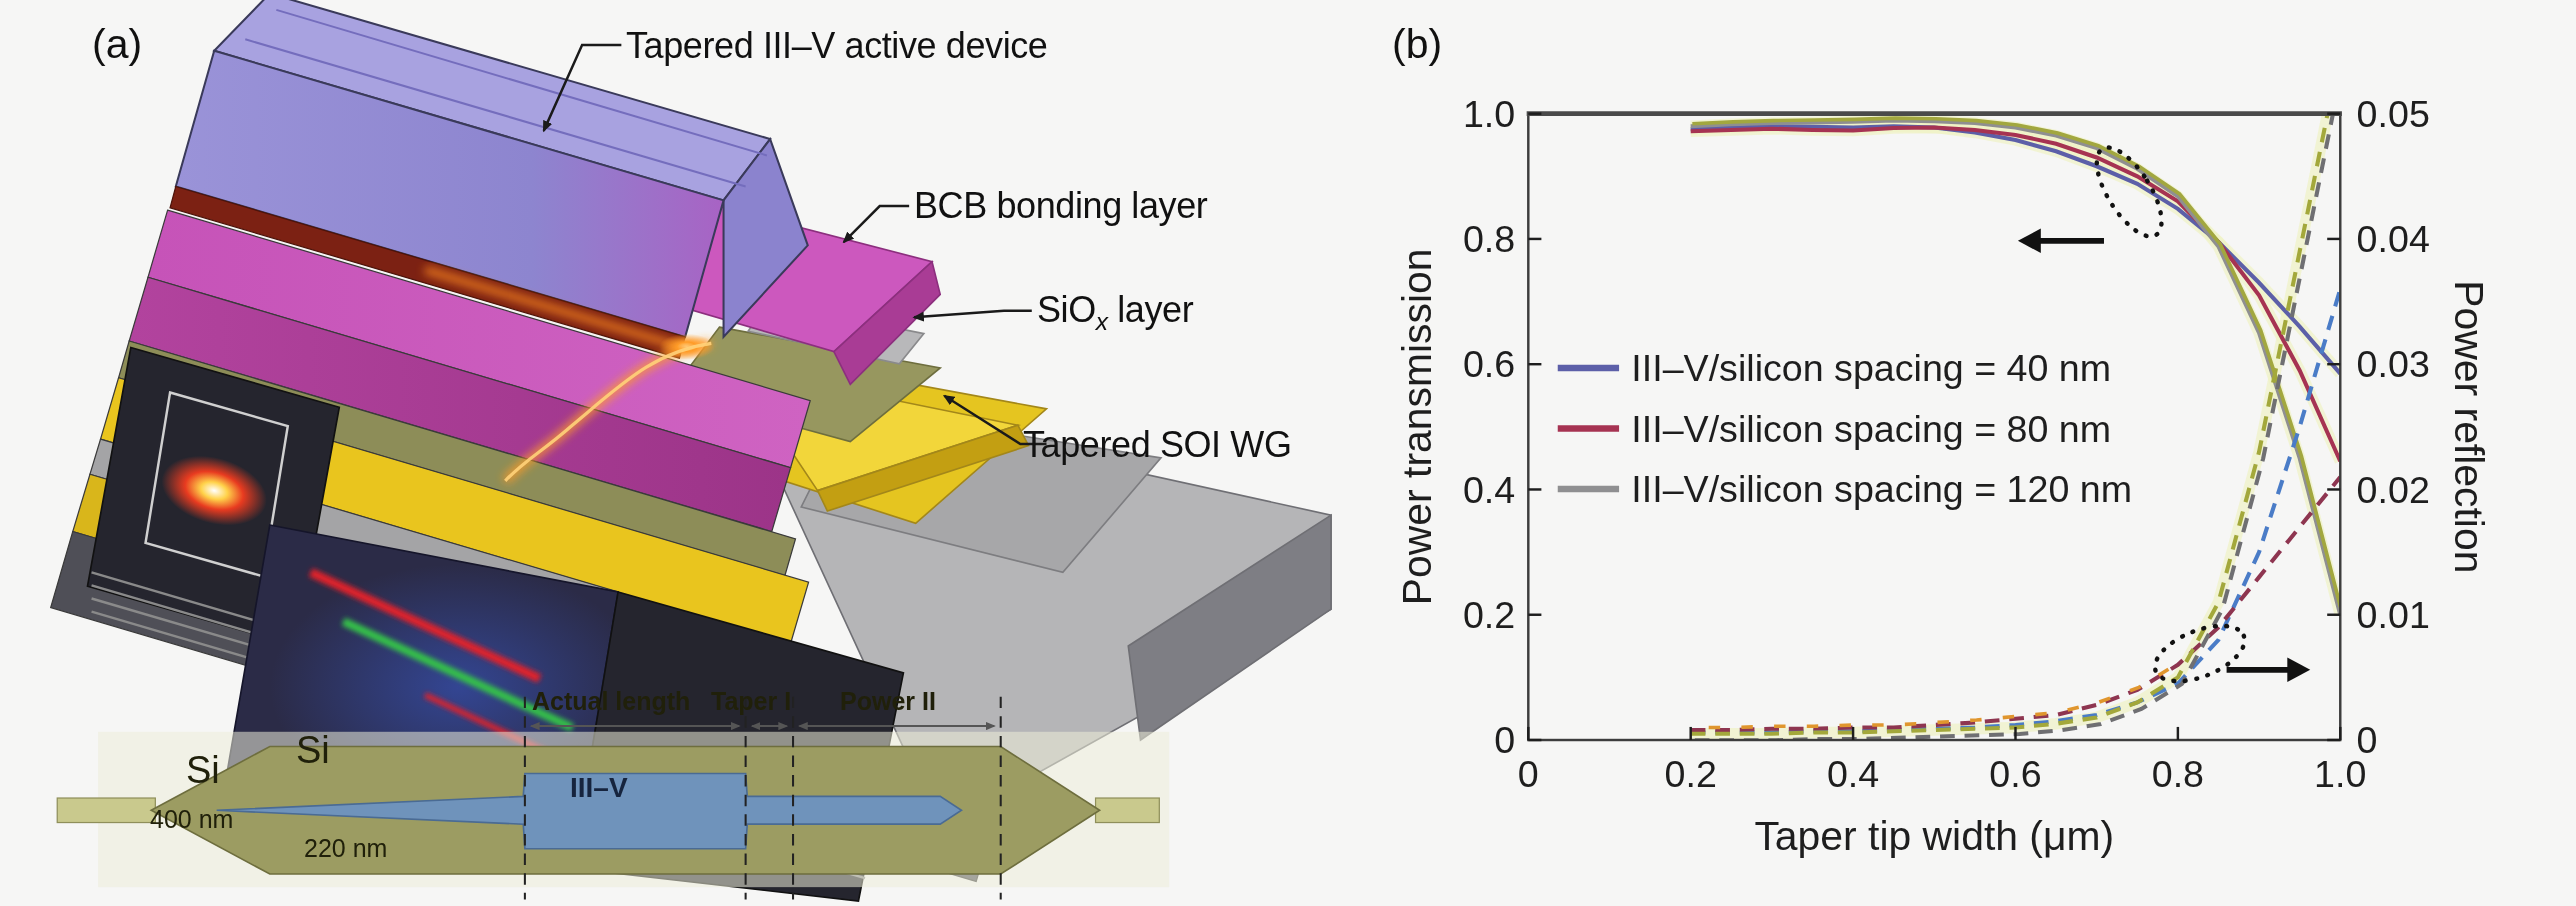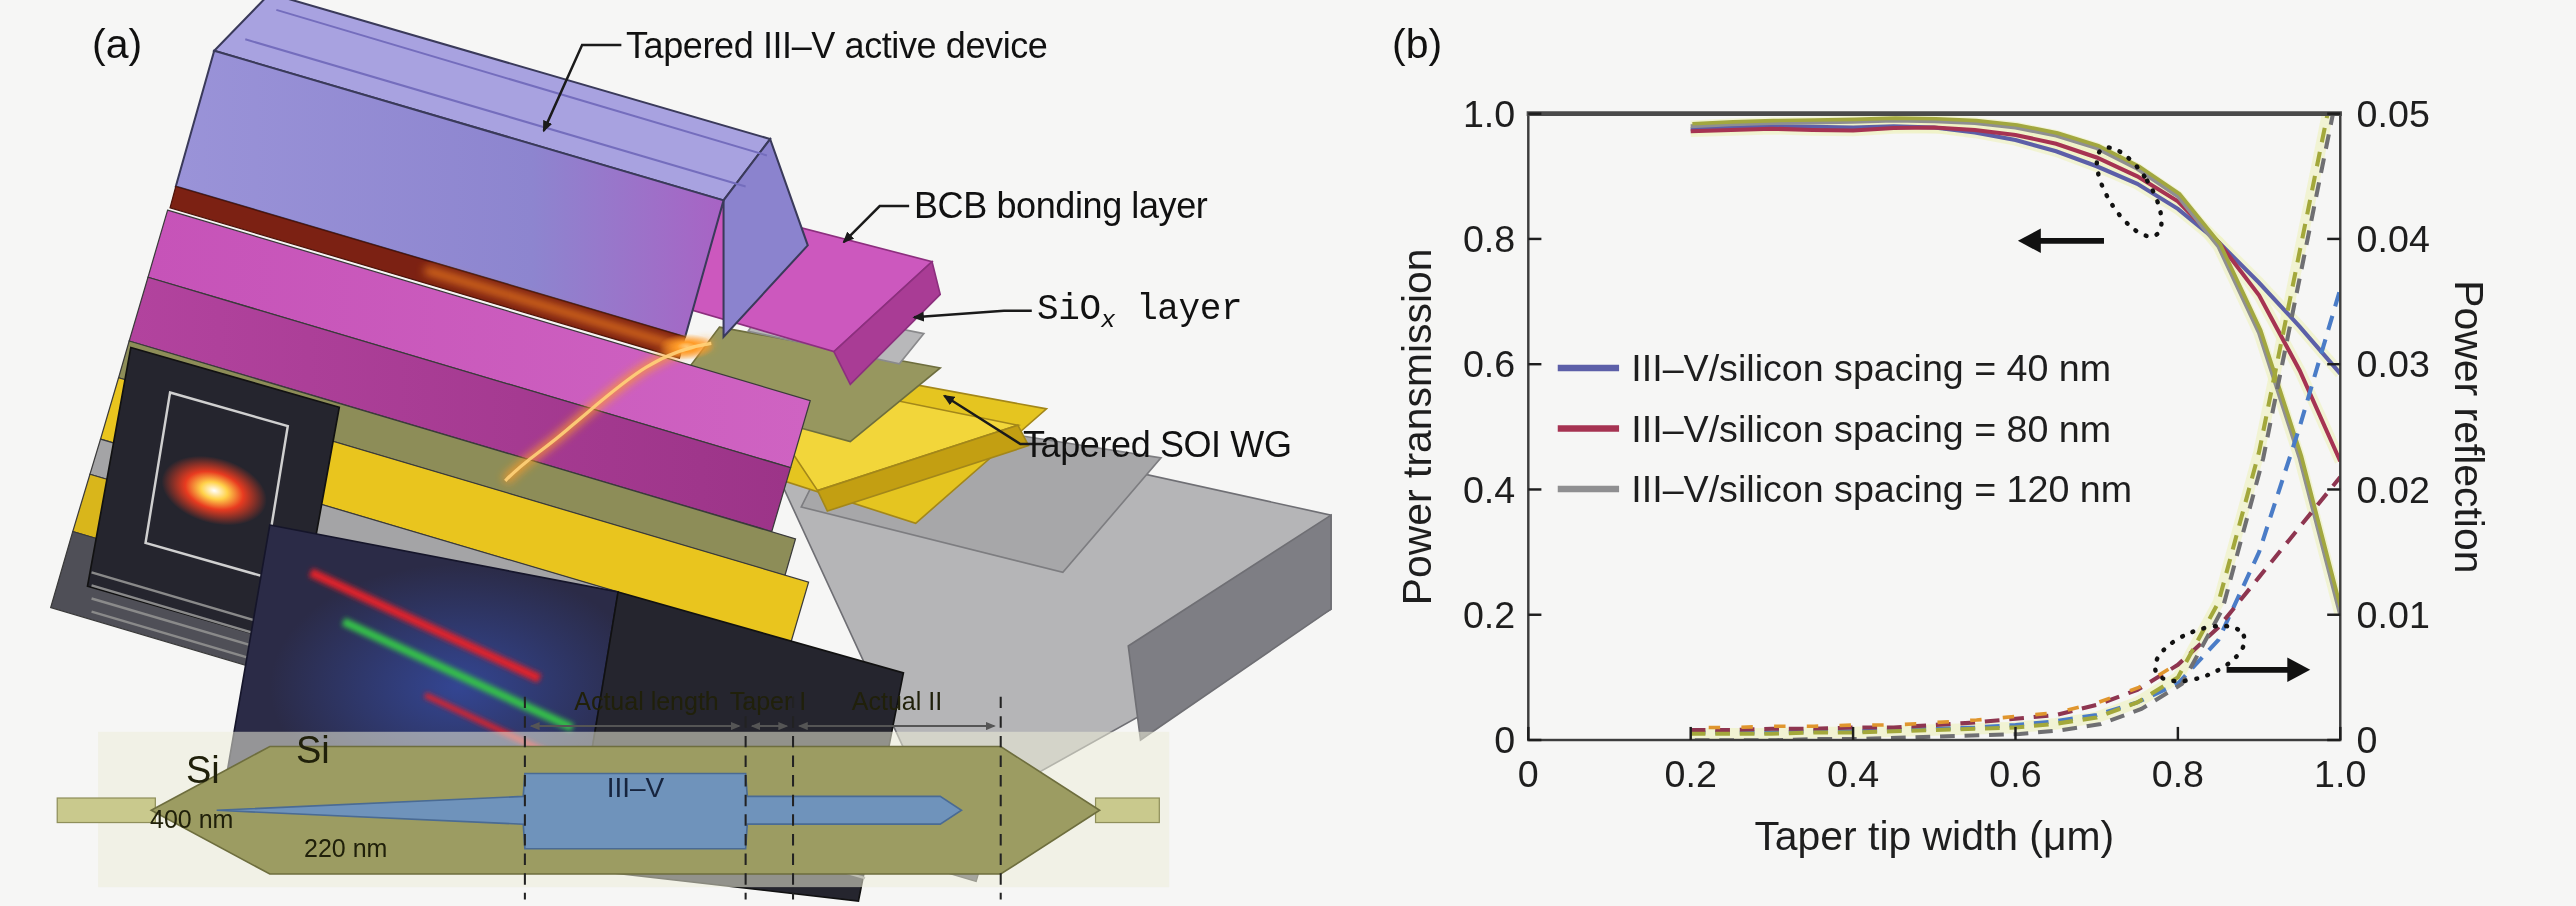--- a/index.html
+++ b/index.html
@@ -5,21 +5,21 @@
   html,body{margin:0;padding:0;}
   body{
     width:2576px;height:906px;overflow:hidden;position:relative;
     background:#f6f6f5;font-family:"Liberation Sans",sans-serif;color:#1a1a1a;
   }
   .abs{position:absolute;}
   .panel-label{font-size:41px;color:#111;}
   .ann-label{font-size:36px;color:#111;white-space:nowrap;letter-spacing:-0.4px;}
   .ann-label sub{font-size:24.5px;font-style:italic;}
   .schem-label{white-space:nowrap;color:#20200a;}
-  .center{text-align:center;}
+  .center{font-weight:bold;}
   svg{position:absolute;top:0;left:0;}
 </style>
 </head>
 <body>
 
 <svg id="panel-a-svg" width="1349" height="906" viewBox="0 0 1650 1108">
   <defs>
     <linearGradient id="gradPurpleFront" x1="0" y1="0" x2="1" y2="0">
       <stop offset="0" stop-color="#9a93d8"></stop>
         <stop offset="0.65" stop-color="#8d85cf"></stop>
@@ -155,31 +155,31 @@
       <line x1="650" y1="888" x2="904" y2="888" marker-start="url(#dimArrowS)" marker-end="url(#dimArrowE)"></line>
       <line x1="920" y1="888" x2="962" y2="888" marker-start="url(#dimArrowS)" marker-end="url(#dimArrowE)"></line>
       <line x1="978" y1="888" x2="1216" y2="888" marker-start="url(#dimArrowS)" marker-end="url(#dimArrowE)"></line>
     </g>
   </g>
 </svg>
 
 <div class="abs panel-label" style="left:92px;top:21px;">(a)</div>
 <div class="abs ann-label" style="left:626px;top:24.5px;">Tapered III–V active device</div>
 <div class="abs ann-label" style="left:914px;top:185px;">BCB bonding layer</div>
-<div class="abs ann-label" style="left:1037px;top:289px;font-family:Liberation Mono, monospace;"><span>SiO</span><sub>x</sub><span> layer</span></div>
+<div class="abs ann-label" style="left:1037px;top:289px;"><span>SiO</span><sub>x</sub><span> layer</span></div>
 <div class="abs ann-label" style="left:1023px;top:424px;">Tapered SOI WG</div>
 
 <div class="abs schem-label" style="left:186px;top:749px;font-size:38px;">Si</div>
 <div class="abs schem-label" style="left:150px;top:805px;font-size:25px;">400 nm</div>
 <div class="abs schem-label" style="left:296px;top:729px;font-size:38px;">Si</div>
 <div class="abs schem-label" style="left:304px;top:834px;font-size:25px;">220 nm</div>
 <div class="abs schem-label center" style="left:570px;top:772px;width:131px;font-size:28px;color:#16243e;">III–V</div>
 <div class="abs schem-label center" style="left:532px;top:687px;width:229px;font-size:25px;">Actual length</div>
 <div class="abs schem-label center" style="left:711px;top:687px;width:114px;font-size:25px;">Taper I</div>
-<div class="abs schem-label center" style="left:840px;top:687px;width:114px;font-size:25px;">Actual II</div>
+<div class="abs schem-label center" style="left:840px;top:687px;width:114px;font-size:25px;">Power II</div>
 
 <div class="abs panel-label" style="left:1392px;top:21px;">(b)</div>
 <svg id="chart-svg" width="1227" height="906" viewBox="0 0 1500 1108" style="left:1349px;">
     <defs>
       <clipPath id="plotclip">
         <rect x="219" y="139" width="993" height="766"></rect>
       </clipPath>
     </defs>
     <g clip-path="url(#plotclip)">
       <polyline points="417.6,158.14999999999998 467.25,155.85199999999998 516.9,154.32000000000005 566.55,155.086 616.2,155.85199999999998 665.85,154.32000000000005 715.5,155.85199999999998 765.1500000000001,161.98000000000002 814.8,171.17200000000003 864.45,184.96000000000004 914.0999999999999,203.34399999999994 963.75,224.79200000000003 1013.4000000000001,255.43200000000002 1063.05,296.03 1112.7,345.82000000000005 1162.35,399.44 1212,456.89000000000004" fill="none" stroke="#f0f2c4" stroke-width="14" opacity="0.7"></polyline>

